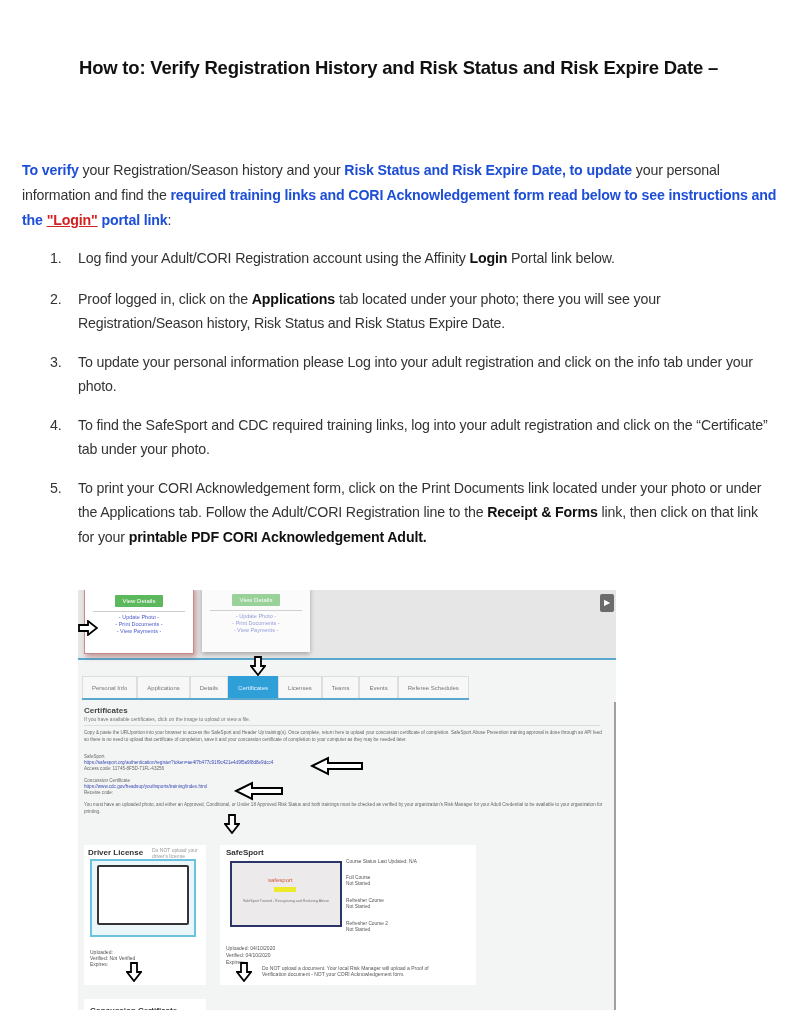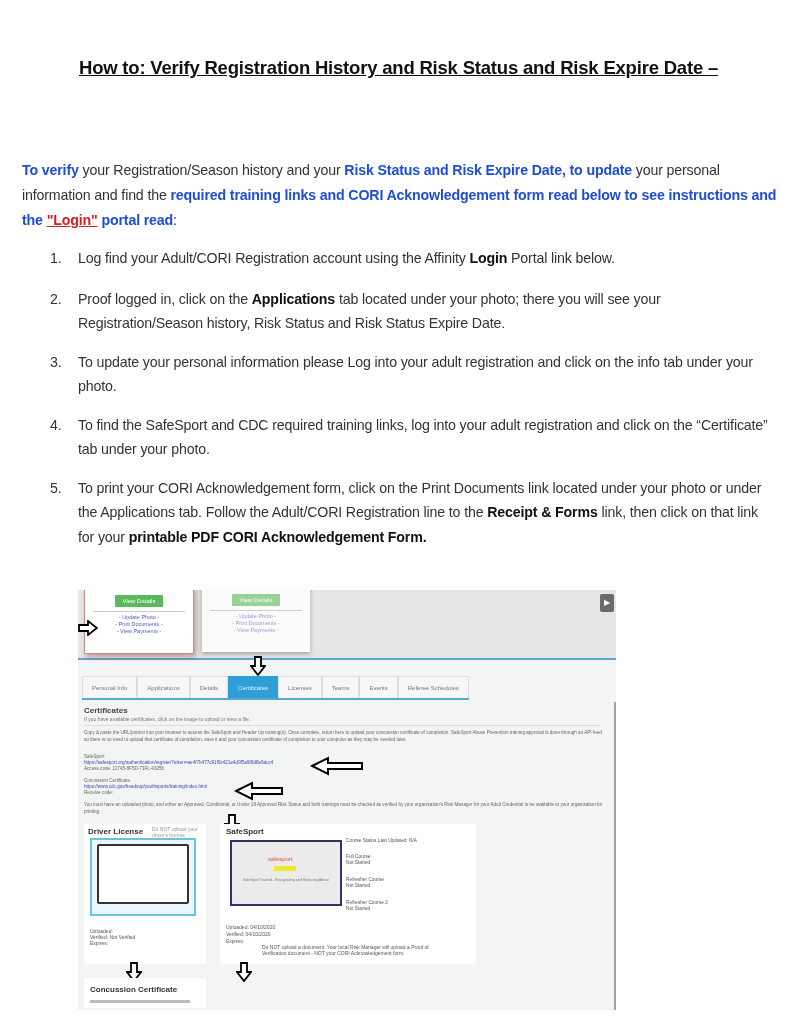--- a/index.html
+++ b/index.html
@@ -1,19 +1,19 @@
 <!DOCTYPE html>
 <html><head>
 <meta charset="utf-8">
 <style>
   html, body { margin: 0; padding: 0; background: #ffffff; }
   body { width: 797px; height: 1024px; position: relative; overflow: hidden;
          font-family: "Liberation Sans", sans-serif; color: #1a1a1a; }
   .title { position: absolute; left: 20px; top: 52px; width: 757px; text-align: center;
-           font-weight: bold; font-size: 18.5px; line-height: 31px; color: #111; letter-spacing: -0.2px; text-decoration: underline; }
+           font-weight: bold; font-size: 18.5px; line-height: 31px; color: #111; letter-spacing: -0.2px; }
   .intro { position: absolute; left: 22px; top: 158px; width: 760px; font-size: 14.2px; line-height: 25px; color: #333; letter-spacing: -0.15px; }
   .intro b { color: #1d4ed8; }
   .login-link { color: #d42020; font-weight: bold; text-decoration: underline; }
   .steps { position: absolute; left: 50px; top: 246px; width: 720px; margin: 0; padding: 0; list-style: none;
            font-size: 14.2px; line-height: 24.5px; color: #333; letter-spacing: -0.15px; }
   .steps li { position: relative; padding-left: 28px; }
   .steps li .num { position: absolute; left: 0; top: 0; }
   .steps b { color: #111; }
   .s1 { margin-bottom: 16px; } .s2 { margin-bottom: 14px; } .s3 { margin-bottom: 14px; } .s4 { margin-bottom: 14px; }
 
@@ -31,48 +31,48 @@
   .play-btn { position: absolute; right: 2px; top: 4px; width: 14px; height: 18px; background: #6b6b6b; border-radius: 2px; color: #fff; font-size: 8px; line-height: 18px; text-align: center; }
   .tabbar { position: absolute; left: 4px; top: 86px; height: 22px; display: flex; border-bottom: 2px solid #5aa7cf; }
   .tab { font-size: 6px; color: #777; padding: 0 9px; line-height: 22px; border: 1px solid #ddd; border-bottom: none; background: #f7f7f7; }
   .tab.active { background: #2f9fd8; color: #e8f5ff; border-color: #2f9fd8; }
   .content { position: absolute; left: 0; top: 112px; width: 536px; height: 310px; border-right: 2px solid #a0a0a0; }
   .cert-title { position: absolute; left: 6px; top: 4px; font-size: 8px; font-weight: bold; color: #444; }
   .cert-sub { position: absolute; left: 6px; top: 14px; font-size: 5px; color: #777; }
   .divline { position: absolute; left: 6px; right: 14px; top: 23px; border-top: 1px solid #ddd; }
   .small { position: absolute; left: 6px; font-size: 4.6px; line-height: 6.5px; color: #666; width: 520px; }
   .small .url { color: #3a4ab5; }
-  .box { position: absolute; background: #fff; }
+  .box { position: absolute; background: #fff; margin-top: 21px; }
   .box-title { position: absolute; font-size: 8px; font-weight: bold; color: #333; }
   .note { position: absolute; font-size: 5px; line-height: 6px; color: #999; }
   .dl-img { position: absolute; left: 6px; top: 14px; width: 102px; height: 74px; border: 2px solid #6bc2dc; background: #eaf6fa; }
   .dl-img .inner { position: absolute; left: 5px; top: 4px; width: 88px; height: 56px; background: #fff; border: 2px solid #333; border-radius: 2px; }
   .ss-img { position: absolute; left: 10px; top: 16px; width: 108px; height: 62px; border: 2px solid #2c3568; background: #eceaea; }
   .ss-img .logo { position: absolute; left: 36px; top: 14px; font-size: 6px; color: #d85a3a; }
   .ss-img .hl { position: absolute; left: 42px; top: 24px; width: 22px; height: 5px; background: #ecea2a; }
   .ss-img .txt { position: absolute; left: 6px; top: 36px; width: 96px; font-size: 3.6px; color: #777; text-align: center; }
   .meta { position: absolute; font-size: 5px; line-height: 6.5px; color: #555; }
   .status { position: absolute; font-size: 4.8px; line-height: 6px; color: #555; }
   .arrow { position: absolute; }
 </style>
 </head>
 <body>
 
 <div class="title">
   <div>How to:  Verify Registration History and Risk Status and Risk Expire Date –</div>
 </div>
 
-<div class="intro"><b>To verify</b><span> your Registration/Season history and your </span><b>Risk Status and Risk Expire Date, to update</b><span> your personal information and find the </span><b>required training links and CORI Acknowledgement form read below to see instructions and the </b><a class="login-link">"Login"</a><b> portal read</b><span>:</span></div>
+<div class="intro"><b>To verify</b><span> your Registration/Season history and your </span><b>Risk Status and Risk Expire Date, to update</b><span> your personal information and find the </span><b>required training links and CORI Acknowledgement form read below to see instructions and the </b><a class="login-link">"Login"</a><b> portal link</b><span>:</span></div>
 
 <ol class="steps">
   <li class="s1"><span class="num">1.</span><span>Log find your Adult/CORI Registration account using the Affinity </span><b>Login</b><span> Portal link below.</span></li>
   <li class="s2"><span class="num">2.</span><span>Proof logged in, click on the </span><b>Applications</b><span> tab located under your photo; there you will see your Registration/Season history, Risk Status and Risk Status Expire Date.</span></li>
   <li class="s3"><span class="num">3.</span><span>To update your personal information please Log into your adult registration and click on the info tab under your photo.</span></li>
   <li class="s4"><span class="num">4.</span><span>To find the SafeSport and CDC required training links, log into your adult registration and click on the “Certificate” tab under your photo.</span></li>
-  <li class="s5"><span class="num">5.</span><span>To print your CORI Acknowledgement form, click on the Print Documents link located under your photo or under the Applications tab.  Follow the Adult/CORI Registration line to the </span><b>Receipt &amp; Forms</b><span> link, then click on that link for your </span><b>printable PDF CORI Acknowledgement Form.</b></li>
+  <li class="s5"><span class="num">5.</span><span>To print your CORI Acknowledgement form, click on the Print Documents link located under your photo or under the Applications tab.  Follow the Adult/CORI Registration line to the </span><b>Receipt &amp; Forms</b><span> link, then click on that link for your </span><b>printable PDF CORI Acknowledgement Adult.</b></li>
 </ol>
 
 <div class="shot">
   <div class="topband">
     <div class="card c1">
       <span class="vd-btn">View Details</span>
       <hr>
       <a class="lnk">- Update Photo -</a>
       <a class="lnk">- Print Documents -</a>
       <a class="lnk">- View Payments -</a>

